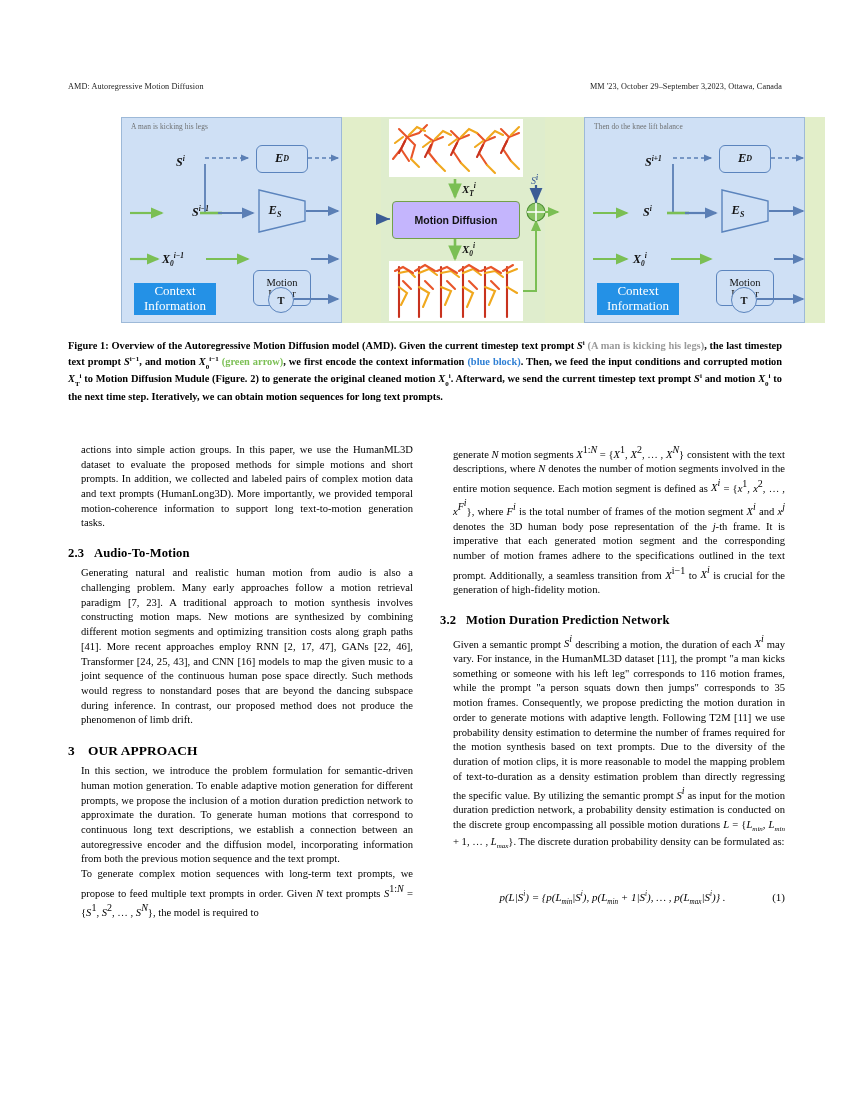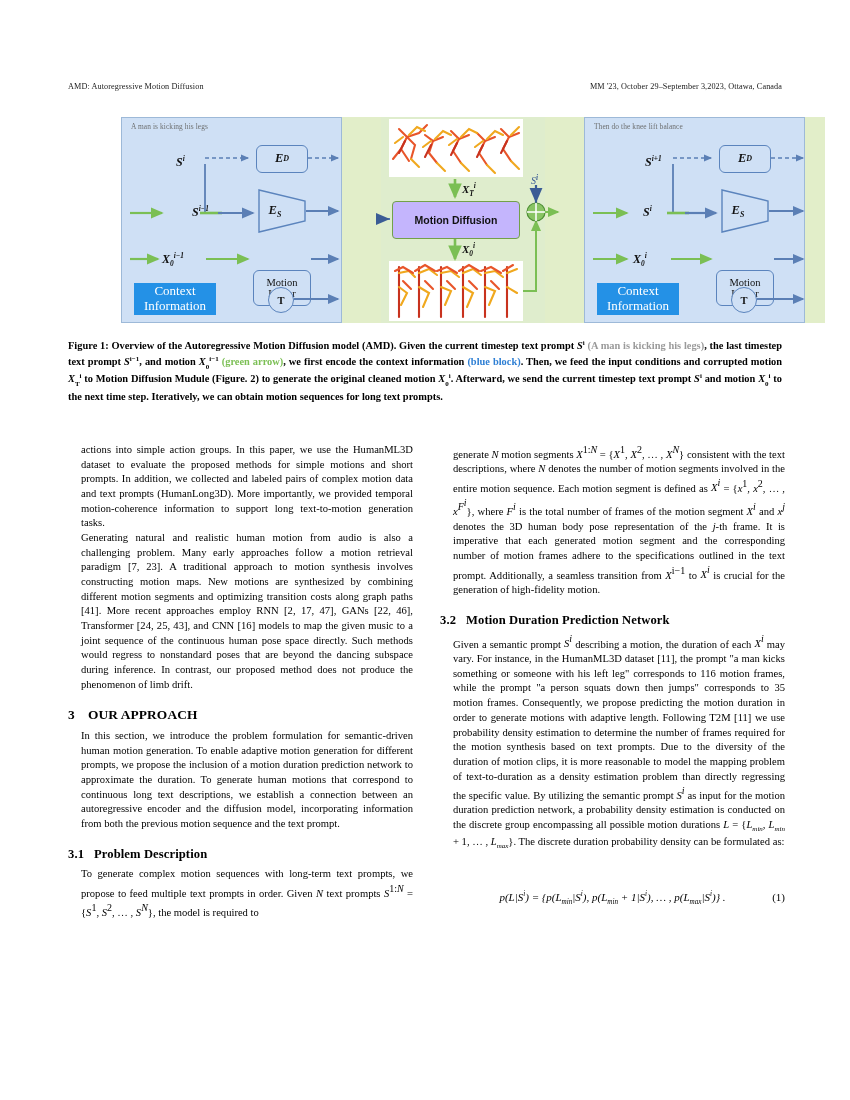--- a/index.html
+++ b/index.html
@@ -504,30 +504,30 @@
   </div>
 
   <div class="caption">
     <span>Figure 1:</span>
     Overview of the Autoregressive Motion Diffusion model (AMD). Given the current timestep text prompt <i>S</i><sup>i</sup> <span class="grey">(A man is kicking his legs)</span>, the last timestep text prompt <i>S</i><sup>i−1</sup>, and motion <i>X</i><sub>0</sub><sup>i−1</sup> <span class="green">(green arrow)</span>, we first encode the context information <span class="blue">(blue block)</span>. Then, we feed the input conditions and corrupted motion <i>X</i><sub>T</sub><sup>i</sup> to Motion Diffusion Mudule (Figure. 2) to generate the original cleaned motion <i>X</i><sub>0</sub><sup>i</sup>. Afterward, we send the current timestep text prompt <i>S</i><sup>i</sup> and motion <i>X</i><sub>0</sub><sup>i</sup> to the next time step. Iteratively, we can obtain motion sequences for long text prompts.
   </div>
 
   <div class="col left">
     <p class="para">actions into simple action groups. In this paper, we use the HumanML3D dataset to evaluate the proposed methods for simple motions and short prompts. In addition, we collected and labeled pairs of complex motion data and text prompts (HumanLong3D). More importantly, we provided temporal motion-coherence information to support long text-to-motion generation tasks.</p>
 
+    <h2 class="sec">
+      <span class="num">2.3</span><span>Audio-To-Motion</span>
+    </h2>
     <p class="para">Generating natural and realistic human motion from audio is also a challenging problem. Many early approaches follow a motion retrieval paradigm [7, 23]. A traditional approach to motion synthesis involves constructing motion maps. New motions are synthesized by combining different motion segments and optimizing transition costs along graph paths [41]. More recent approaches employ RNN [2, 17, 47], GANs [22, 46], Transformer [24, 25, 43], and CNN [16] models to map the given music to a joint sequence of the continuous human pose space directly. Such methods would regress to nonstandard poses that are beyond the dancing subspace during inference. In contrast, our proposed method does not produce the phenomenon of limb drift.</p>
 
     <h2 class="sec big">
       <span class="num">3</span><span>OUR APPROACH</span>
     </h2>
     <p class="para">In this section, we introduce the problem formulation for semantic-driven human motion generation. To enable adaptive motion generation for different prompts, we propose the inclusion of a motion duration prediction network to approximate the duration. To generate human motions that correspond to continuous long text descriptions, we establish a connection between an autoregressive encoder and the diffusion model, incorporating information from both the previous motion sequence and the text prompt.</p>
 
-    <h2 class="sec">
-      <span class="num">3.1</span><span>Problem Description</span>
-    </h2>
     <p class="para">
       <span>To generate complex motion sequences with long-term text prompts, we propose to feed multiple text prompts in order. Given </span><i>N</i><span> text prompts </span><i>S</i><sup>1:<i>N</i></sup> = {<i>S</i><sup>1</sup>, <i>S</i><sup>2</sup>, … , <i>S</i><sup><i>N</i></sup>}<span>, the model is required to</span>
     </p>
   </div>
 
   <div class="col right">
     <p class="para">
       <span>generate </span><i>N</i><span> motion segments </span><i>X</i><sup>1:<i>N</i></sup> = {<i>X</i><sup>1</sup>, <i>X</i><sup>2</sup>, … , <i>X</i><sup><i>N</i></sup>} consistent
       with the text descriptions, where <i>N</i> denotes the number of motion segments involved in the entire motion sequence. Each motion segment is defined as <i>X<sup>i</sup></i> = {<i>x</i><sup>1</sup>, <i>x</i><sup>2</sup>, … , <i>x<sup>F<sup>i</sup></sup></i>}, where <i>F<sup>i</sup></i> is the total number of frames of the motion segment <i>X<sup>i</sup></i> and <i>x<sup>j</sup></i> denotes the 3D human body pose representation of the <i>j</i>-th frame. It is imperative that each generated motion segment and the corresponding number of motion frames adhere to the specifications outlined in the text prompt. Additionally, a seamless transition from <i>X</i><sup>i−1</sup> to <i>X<sup>i</sup></i> is crucial for the generation of high-fidelity motion.
     </p>

